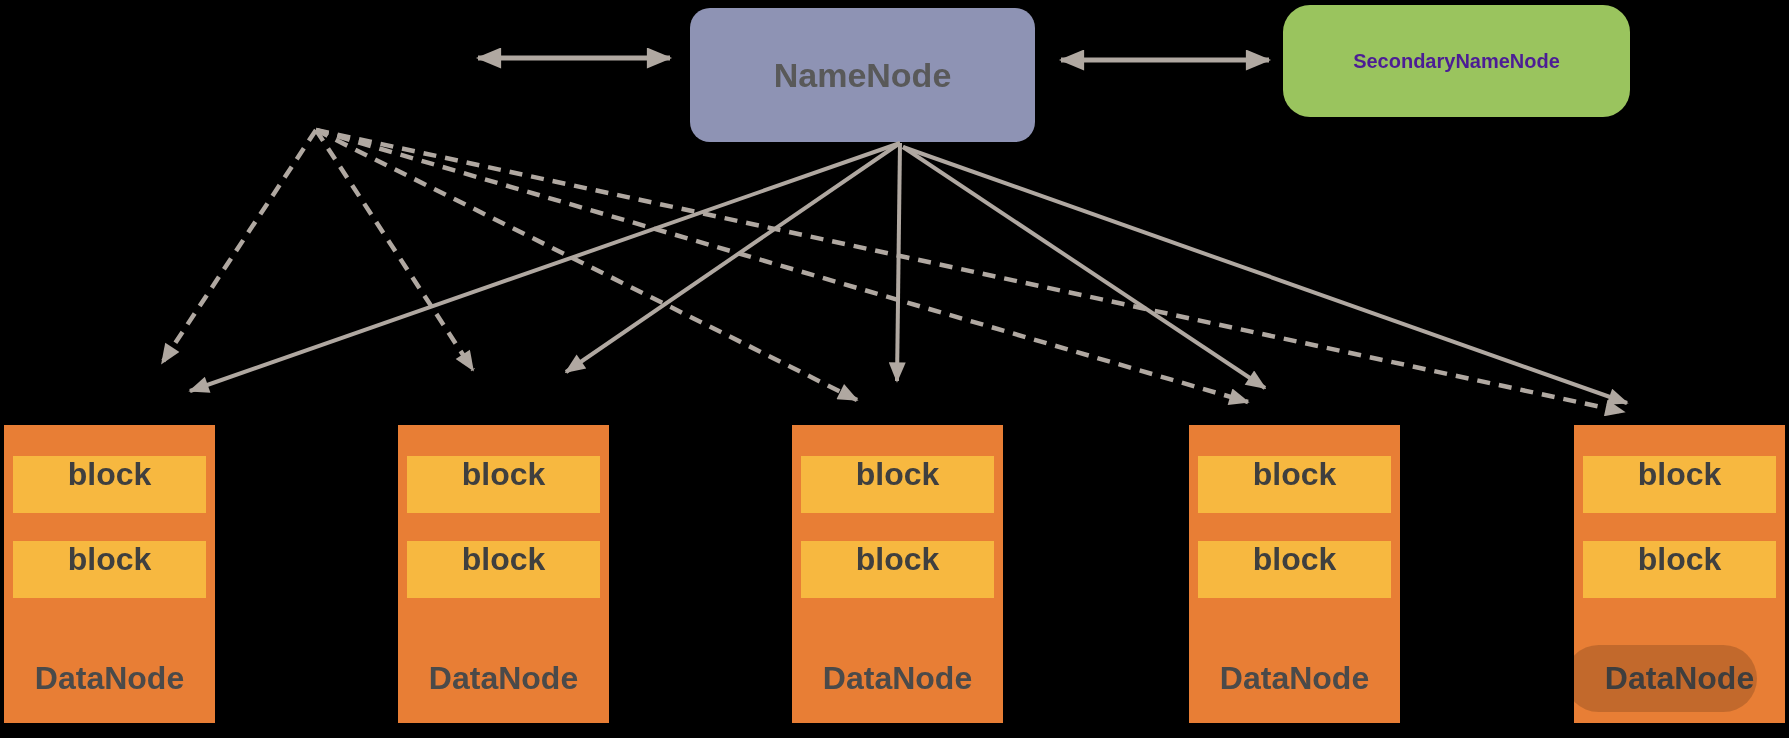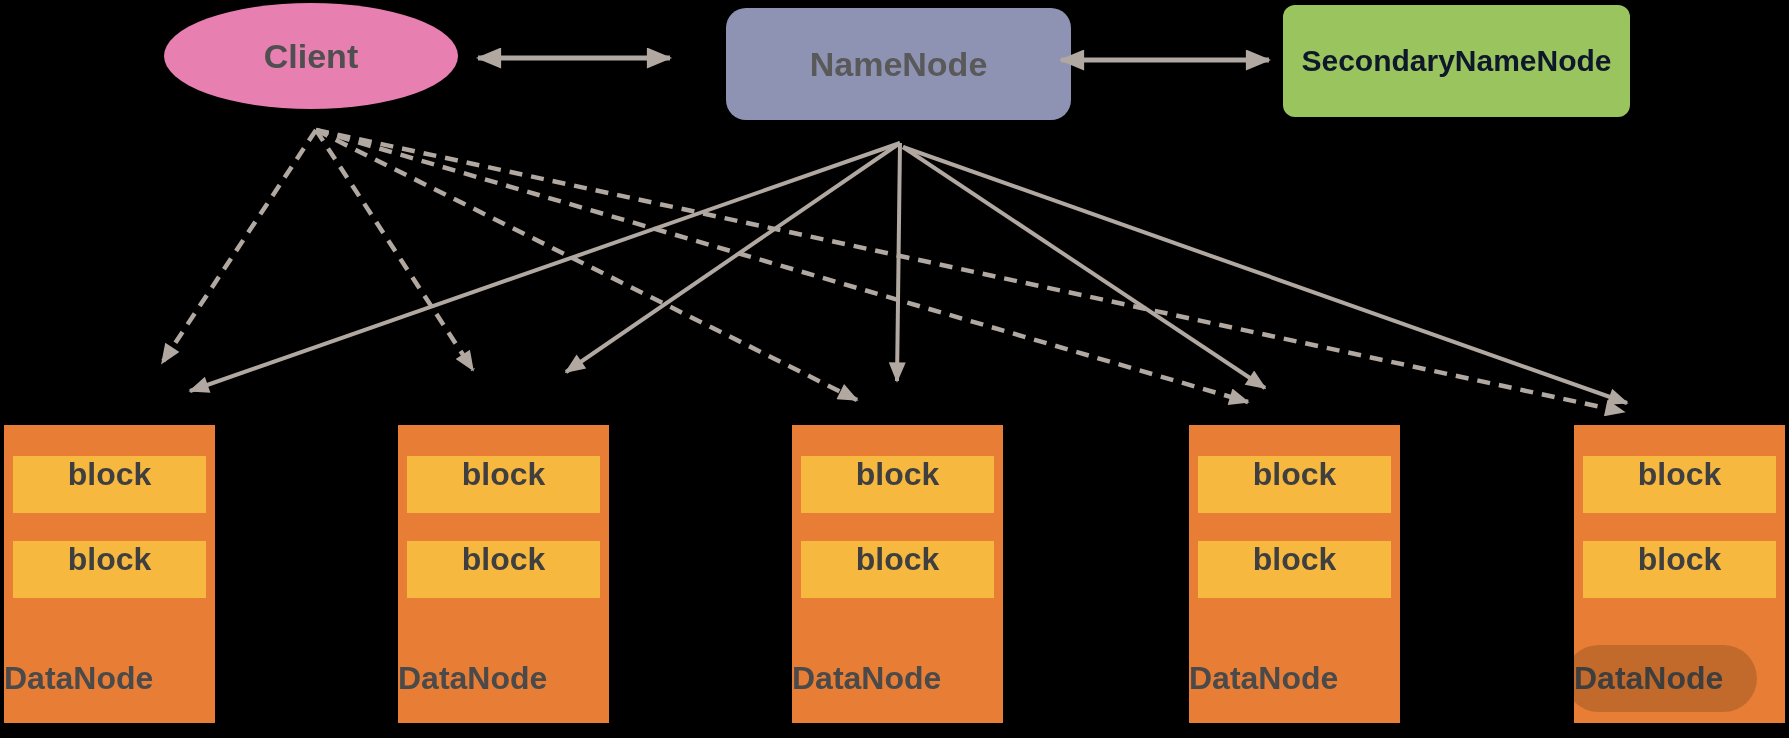--- a/index.html
+++ b/index.html
@@ -20,33 +20,32 @@
     color: #555555;
   }
   #client {
     left: 164px; top: 3px; width: 294px; height: 106px;
     background: #E77FB1;
     border-radius: 50%;
     font-size: 34px;
     color: #4F4F4F;
   }
   #namenode {
-    left: 690px; top: 8px; width: 345px; height: 112px;
+    left: 690px; top: 8px; width: 345px; height: 134px;
     background: #8E93B4;
     border-radius: 20px;
     font-size: 34px;
     color: #595959;
-    margin-left: 36px;
   }
   #secondary-namenode {
     left: 1283px; top: 5px; width: 347px; height: 112px;
     background: #9AC45E;
-    border-radius: 12px;
-    font-size: 30px;
-    color: #0f172a;
+    border-radius: 27px;
+    font-size: 20px;
+    color: #4c1d95;
     white-space: nowrap;
   }
   .datanode {
     position: absolute;
     top: 425px;
     width: 211px;
     height: 298px;
     background: #E87E35;
   }
   .dn-1 { left: 4px; }
@@ -66,21 +65,21 @@
     font-weight: bold;
     color: #3F3F3F;
   }
   .block.first { margin-top: 31px; }
   .block.second { margin-top: 28px; }
   .dn-label {
     position: absolute;
     bottom: 26px;
     left: 0;
     width: 100%;
-    text-align: left;
+    text-align: center;
     font-size: 32px;
     font-weight: bold;
     color: #4A4A4A;
     margin-top: 46px;
   }
   #arrows {
     position: absolute;
     left: 0; top: 0;
     width: 1789px; height: 738px;
     pointer-events: none;
@@ -103,23 +102,20 @@
     font-size: 37px;
     color: rgba(238, 235, 232, 0.92);
     white-space: nowrap;
   }
 </style>
 </head>
 <body>
 
 <div id="canvas">
 
-  <div id="client" class="node">
-    <span>Client</span>
-  </div>
 
   <div id="namenode" class="node">
     <span>NameNode</span>
   </div>
 
   <div id="secondary-namenode" class="node">
     <span>SecondaryNameNode</span>
   </div>
 
   <div class="datanode dn-1">

